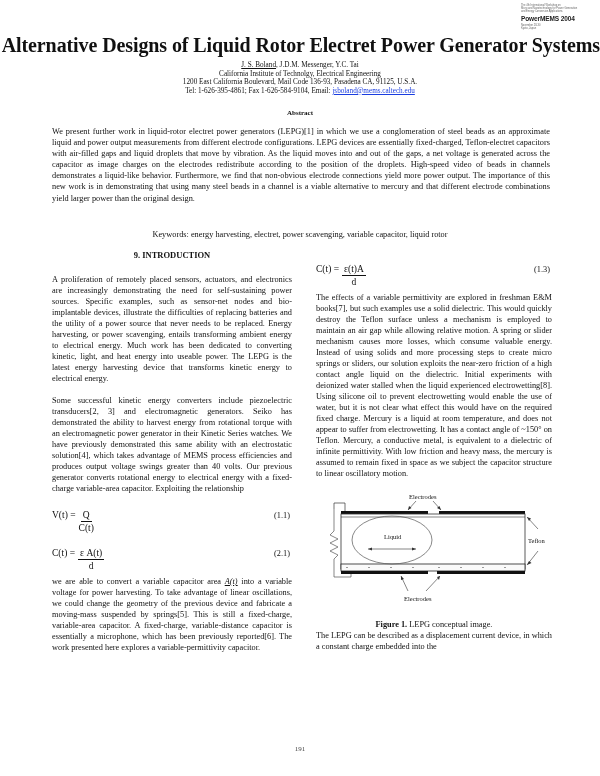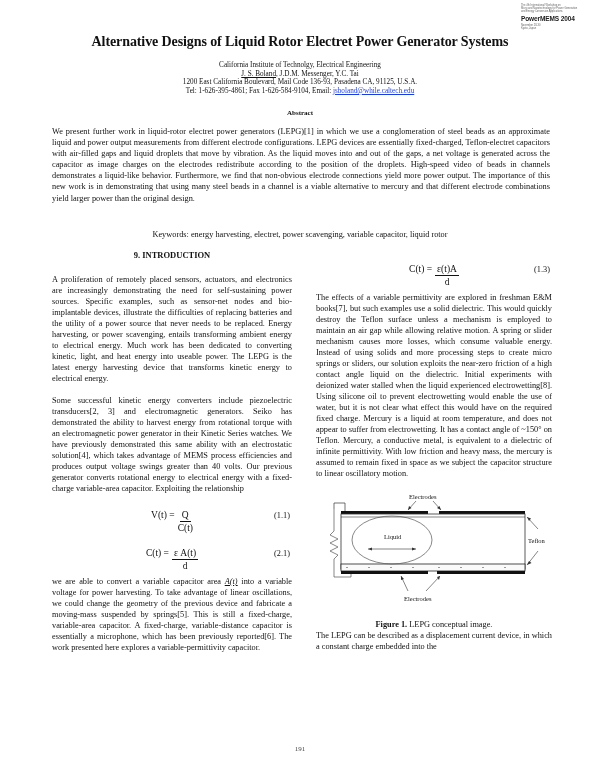--- a/index.html
+++ b/index.html
@@ -20,22 +20,22 @@
       font-family: "Liberation Sans", sans-serif;
       color: #333;
     }
     .corner-stamp .fine { font-size: 2.6px; line-height: 3.2px; color: #666; }
     .corner-stamp .conf { font-size: 6.5px; font-weight: bold; color: #222; margin: 1px 0 2px; letter-spacing: -0.1px; }
     .title {
       position: absolute;
       top: 34px;
       left: 0;
       width: 600px;
-      text-align: center;
-      font-size: 14px;
+      text-align: right;
+      font-size: 20px;
       font-weight: bold;
       letter-spacing: -0.1px;
     }
     .authors {
       position: absolute;
       top: 61px;
       left: 0;
       width: 600px;
       text-align: center;
       font-size: 7.2px;
@@ -82,21 +82,21 @@
       font-weight: bold;
       font-size: 8.5px;
       margin-bottom: 13px;
     }
     .para { margin-bottom: 11px; }
     .eq {
       position: relative;
       height: 34px;
       display: flex;
       align-items: center;
-      justify-content: center;
+      justify-content: flex-start;
       font-size: 9.5px;
     }
     .eq .lhs { font-style: normal; }
     .eq .frac {
       display: inline-flex;
       flex-direction: column;
       align-items: center;
       margin-left: 3px;
       font-size: 9.5px;
       margin-top: 12px;
@@ -139,27 +139,27 @@
   <div class="fine">Micro and Nanotechnology for Power Generation</div>
   <div class="fine">and Energy Conversion Applications</div>
   <div class="conf">PowerMEMS 2004</div>
   <div class="fine">November 28-30</div>
   <div class="fine">Kyoto, Japan</div>
 </div>
 
 <div class="title">Alternative Designs of Liquid Rotor Electret Power Generator Systems</div>
 
 <div class="authors">
-  <div>California Institute of Technolgy, Electrical Engineering</div>
   <div>
     <span class="first">J. S. Boland</span><span>, J.D.M. Messenger, Y.C. Tai</span>
   </div>
+  <div>California Institute of Technolgy, Electrical Engineering</div>
   <div>1200 East California Boulevard, Mail Code 136-93, Pasadena CA, 91125, U.S.A.</div>
   <div>
-    <span>Tel: 1-626-395-4861; Fax 1-626-584-9104, Email: </span><a>jsboland@while.caltech.edu</a>
+    <span>Tel: 1-626-395-4861; Fax 1-626-584-9104, Email: </span><a>jsboland@mems.caltech.edu</a>
   </div>
 </div>
 
 <div class="abstract-head">Abstract</div>
 <div class="abstract">We present further work in liquid-rotor electret power generators (LEPG)[1] in which we use a conglomeration of steel beads as an approximate liquid and power output measurements from different electrode configurations. LEPG devices are essentially fixed-charged, Teflon-electret capacitors with air-filled gaps and liquid droplets that move by vibration. As the liquid moves into and out of the gaps, a net voltage is generated across the capacitor as image charges on the electrodes redistribute according to the position of the droplets. High-speed video of beads in channels demonstrates a liquid-like behavior. Furthermore, we find that non-obvious electrode connections yield more power output. The importance of this new work is in demonstrating that using many steel beads in a channel is a viable alternative to mercury and that different electrode combinations yield larger power than the original design.</div>
 
 <div class="keywords">Keywords: energy harvesting, electret, power scavenging, variable capacitor, liquid rotor</div>
 
 <div class="col col-left">
   <div class="section-head">9. INTRODUCTION</div>

